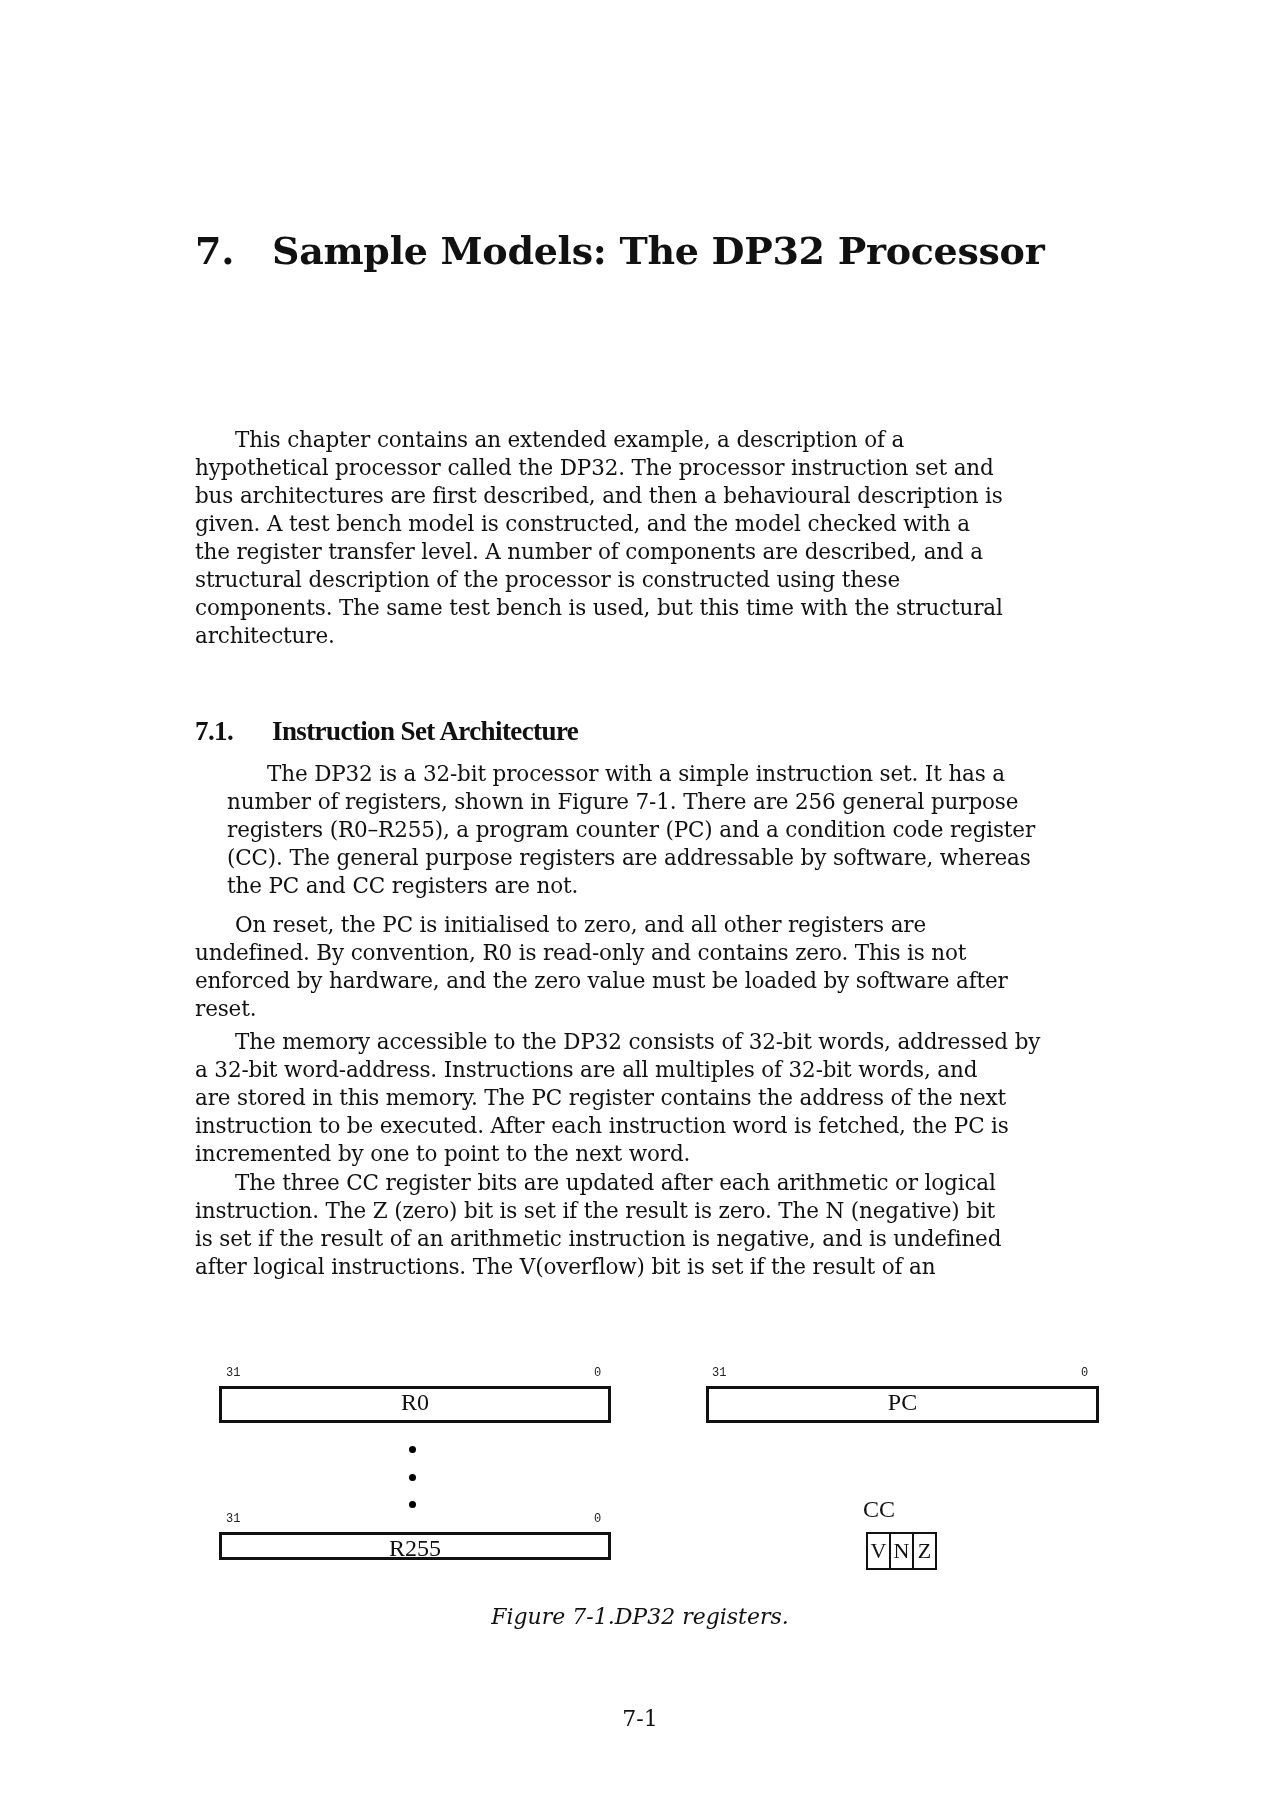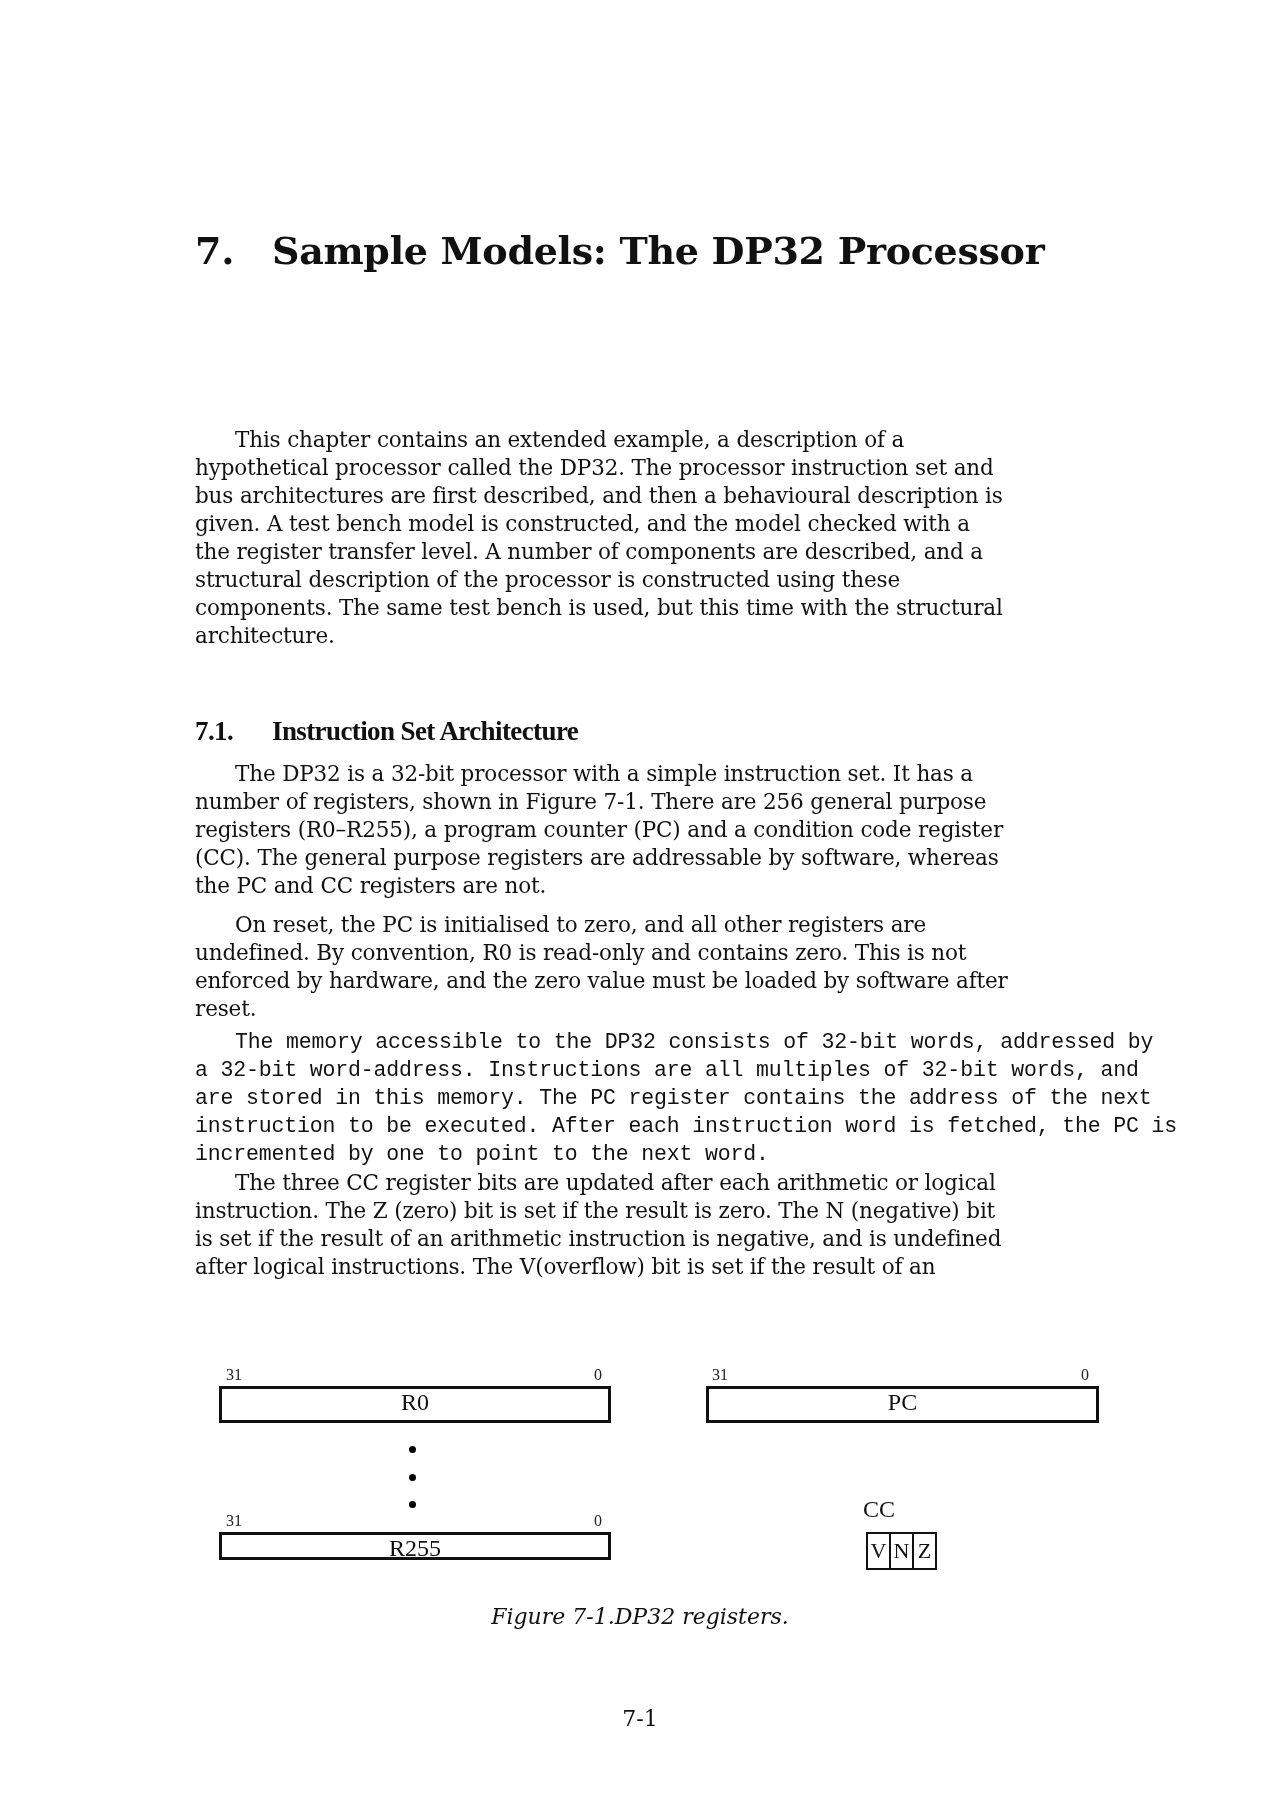--- a/index.html
+++ b/index.html
@@ -12,21 +12,21 @@
   .section { left: 195px; top: 716px; font-size: 27px; font-weight: bold; white-space: nowrap;
              font-family: "Liberation Serif", serif; letter-spacing: -0.6px; }
   .section .num { display: inline-block; width: 77px; }
   .para { left: 195px; width: 930px; font-size: 21.5px; line-height: 28px;
           font-family: "DejaVu Serif", serif; letter-spacing: -0.15px; }
   .para .line { display: block; white-space: nowrap; height: 28px; }
   .para .line.first { padding-left: 40px; }
   .reg-box { border: 3px solid #111; box-sizing: border-box; background: #fff;
              display: flex; align-items: flex-start; justify-content: center;
              font-family: "Liberation Serif", serif; font-size: 24px; }
-  .bit-label { font-family: Liberation Serif, serif; font-size: 16px; color: #222; }
+  .bit-label { font-family: Liberation Mono, monospace; font-size: 12px; color: #222; }
   .dot { width: 7px; height: 7px; border-radius: 50%; background: #000; }
   .cc-label { font-family: "Liberation Serif", serif; font-size: 24px; }
   .cc-cell { border: 2px solid #111; box-sizing: border-box; width: 25px; height: 38px;
              display: flex; align-items: center; justify-content: center;
              font-family: "Liberation Serif", serif; font-size: 22px; margin-left: -2px; }
   .cc-row { display: flex; }
   .caption { left: 0; width: 1280px; text-align: center; top: 1604px; font-size: 22px;
              font-style: italic; font-family: "DejaVu Serif", serif; }
   .caption span + span { }
   .page-num { left: 0; width: 1280px; text-align: center; top: 1706px; font-size: 22px;
@@ -47,36 +47,36 @@
   <span class="line">the register transfer level.  A number of components are described, and a</span>
   <span class="line">structural description of the processor is constructed using these</span>
   <span class="line">components.  The same test bench is used, but this time with the structural</span>
   <span class="line">architecture.</span>
 </div>
 
 <div class="abs section">
   <span class="num">7.1.</span><span>Instruction Set Architecture</span>
 </div>
 
-<div class="abs para" style="top: 760px;">
+<div class="abs para" style="top: 760px; margin-left: 32px;">
   <span class="line first">The DP32 is a 32-bit processor with a simple instruction set.  It has a</span>
   <span class="line">number of registers, shown in Figure  7-1.  There are 256 general purpose</span>
   <span class="line">registers (R0–R255), a program counter (PC) and a condition code register</span>
   <span class="line">(CC).  The general purpose registers are addressable by software, whereas</span>
   <span class="line">the PC and CC registers are not.</span>
 </div>
 
 <div class="abs para" style="top: 911px;">
   <span class="line first">On reset, the PC is initialised to zero, and all other registers are</span>
   <span class="line">undefined.  By convention, R0 is read-only and contains zero.  This is not</span>
   <span class="line">enforced by hardware, and the zero value must be loaded by software after</span>
   <span class="line">reset.</span>
 </div>
 
-<div class="abs para" style="top: 1028px; font-family: Liberation Mono, monospace;">
+<div class="abs para" style="top: 1028px;">
   <span class="line first">The memory accessible to the DP32 consists of 32-bit words, addressed by</span>
   <span class="line">a 32-bit word-address.  Instructions are all multiples of 32-bit words, and</span>
   <span class="line">are stored in this memory.  The PC register contains the address of the next</span>
   <span class="line">instruction to be executed.  After each instruction word is fetched, the PC is</span>
   <span class="line">incremented by one to point to the next word.</span>
 </div>
 
 <div class="abs para" style="top: 1169px;">
   <span class="line first">The three CC register bits are updated after each arithmetic or logical</span>
   <span class="line">instruction.  The Z (zero) bit is set if the result is zero.  The N (negative) bit</span>

